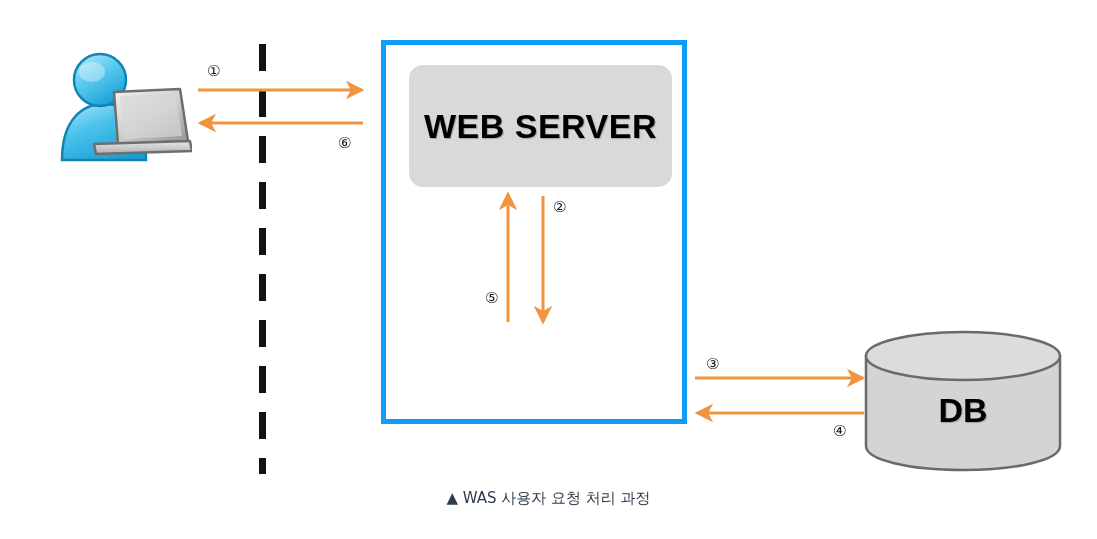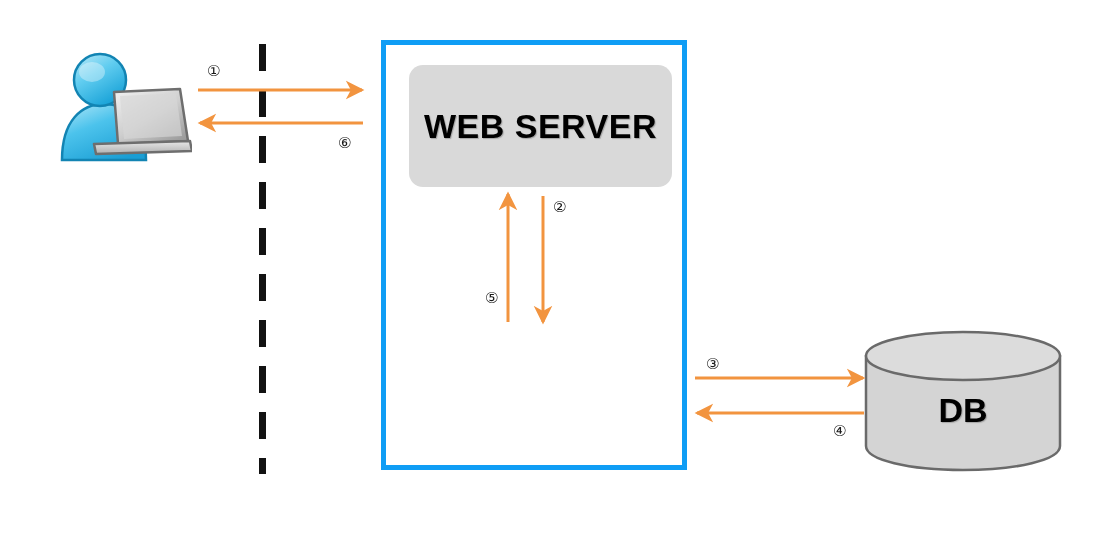--- a/index.html
+++ b/index.html
@@ -42,21 +42,21 @@
       rgba(255,255,255,0) 46px
     );
   }
 
   
   .server-container {
     position: absolute;
     left: 381px;
     top: 40px;
     width: 306px;
-    height: 430px;
+    height: 384px;
     border: 5px solid #0f9df5;
     background: #ffffff;
     box-sizing: border-box;
   }
 
   .gray-box {
     position: absolute;
     background: #d9d9d9;
     border-radius: 14px;
     display: flex;
@@ -213,14 +213,15 @@
     <line x1="864" y1="413" x2="697" y2="413" stroke="#f2943f" stroke-width="3" marker-end="url(#arrowR)"></line>
   </svg>
 
   <div class="step-num" style="left:207px; top:64px;">①</div>
   <div class="step-num" style="left:553px; top:200px;">②</div>
   <div class="step-num" style="left:706px; top:357px;">③</div>
   <div class="step-num" style="left:833px; top:424px;">④</div>
   <div class="step-num" style="left:485px; top:291px;">⑤</div>
   <div class="step-num" style="left:338px; top:136px;">⑥</div>
 
+  <div class="caption">▲ WAS 사용자 요청 처리 과정</div>
 
 </div>
 
 </body></html>

